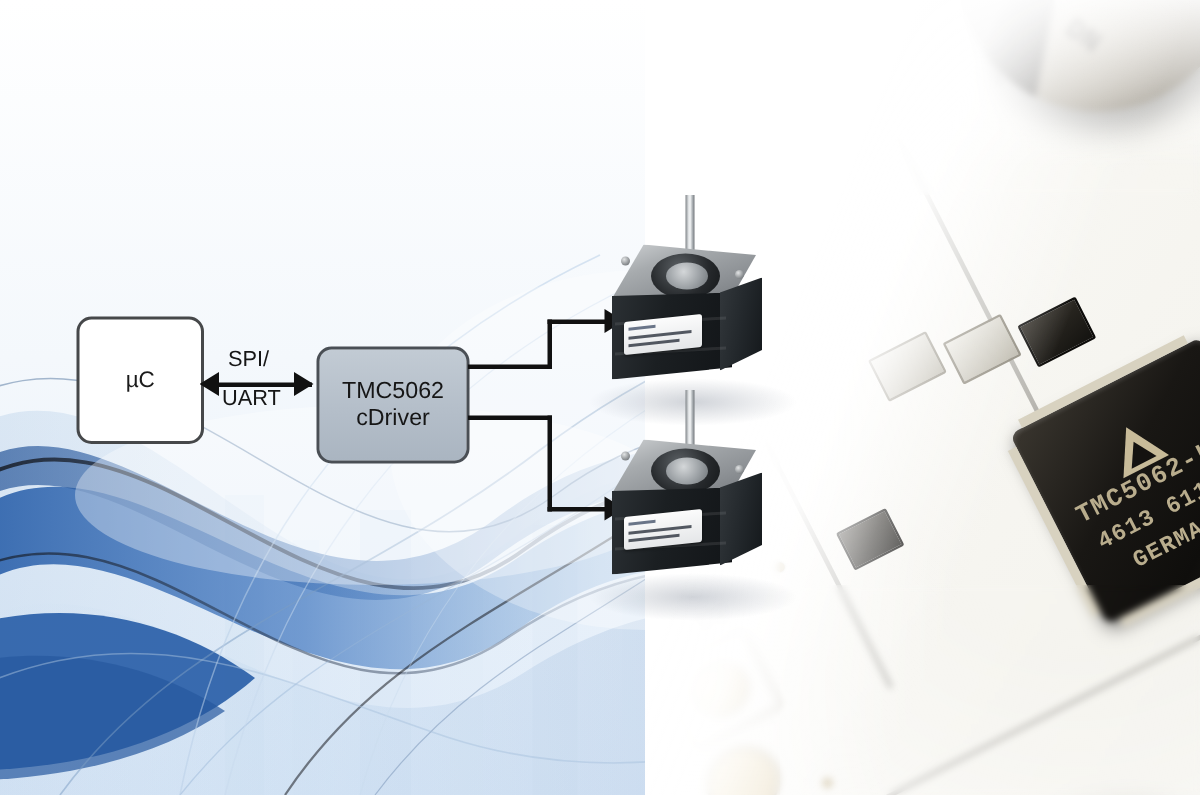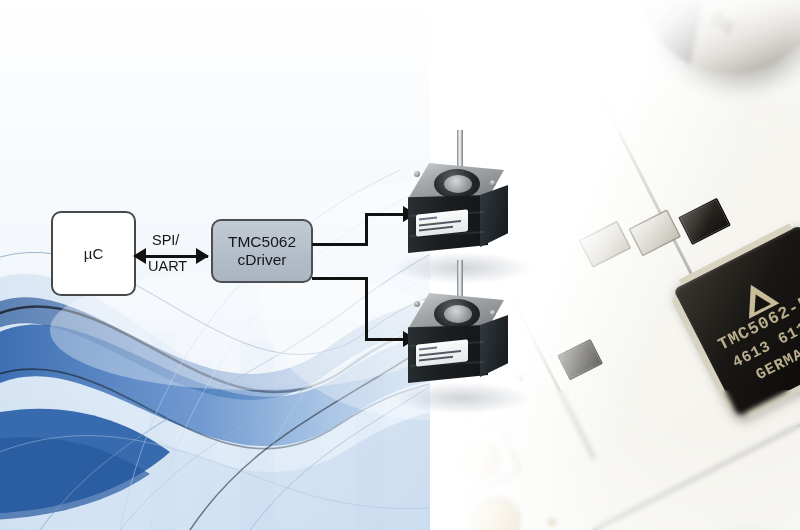--- a/index.html
+++ b/index.html
@@ -264,21 +264,21 @@
   <div class="box box-uc" style="left:51px;top:211px;width:85px;height:85px;">
     <span>µC</span>
   </div>
 
   <div class="ln" style="left:146px;top:255px;width:62px;height:3px;"></div>
   <div class="arrowL" style="left:133px;top:248px;"></div>
   <div class="arrowR" style="left:196px;top:248px;"></div>
   <div class="lbl" style="left:152px;top:232px;">SPI/</div>
   <div class="lbl" style="left:148px;top:258px;">UART</div>
 
-  <div class="box box-drv" style="left:211px;top:219px;width:102px;height:64px;">
+  <div class="box box-drv" style="left:211px;top:231px;width:102px;height:78px;">
     <span>TMC5062</span>
     <span>cDriver</span>
   </div>
 
   <div class="ln" style="left:312px;top:243px;width:56px;height:3px;"></div>
   <div class="ln" style="left:365px;top:213px;width:3px;height:33px;"></div>
   <div class="ln" style="left:365px;top:213px;width:44px;height:3px;"></div>
   <div class="arrowR" style="left:403px;top:206px;"></div>
 
   <div class="ln" style="left:312px;top:277px;width:56px;height:3px;"></div>

